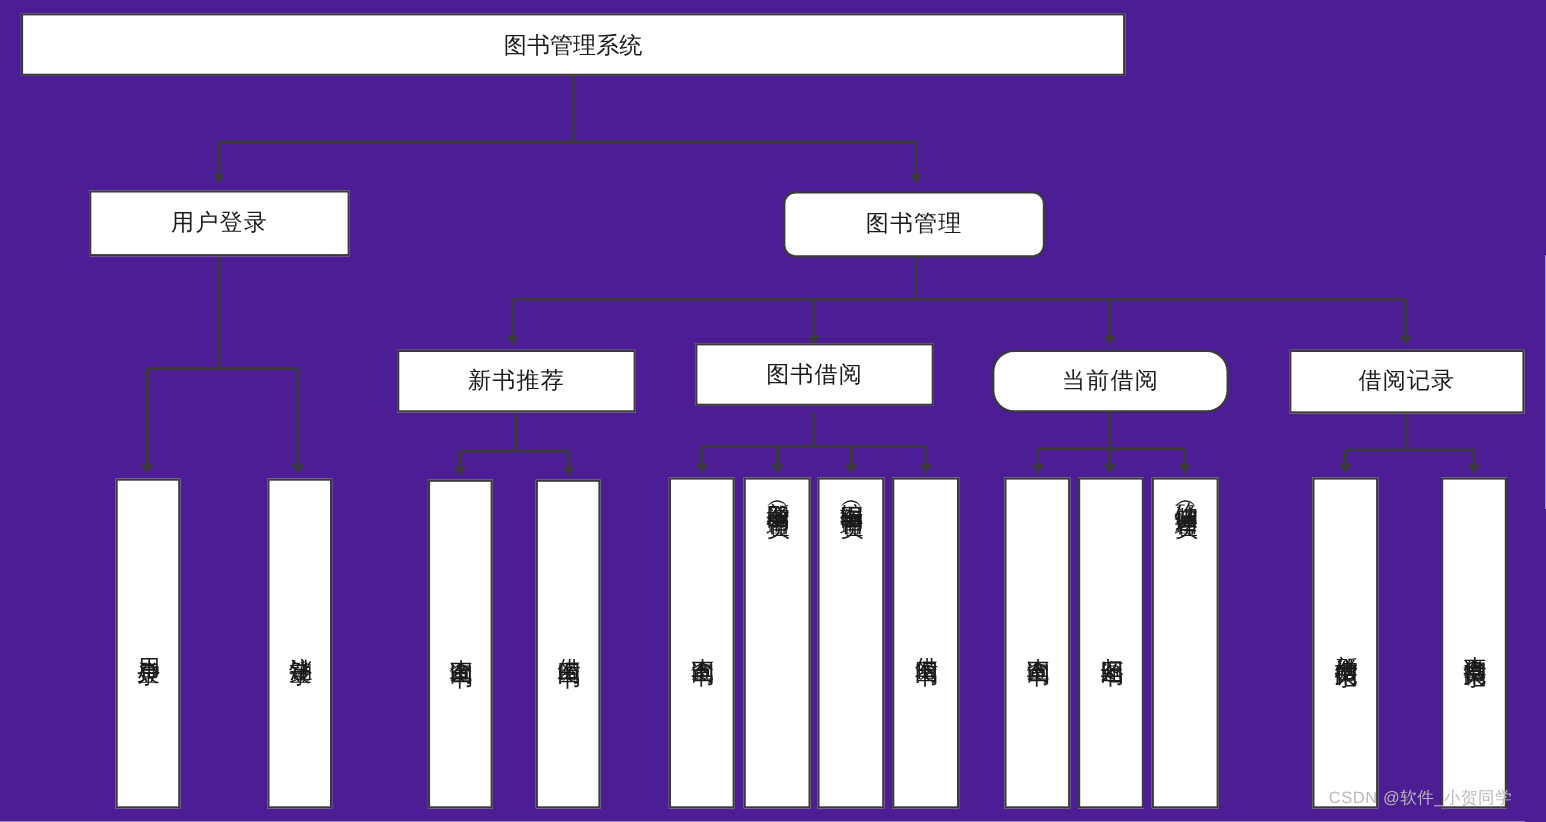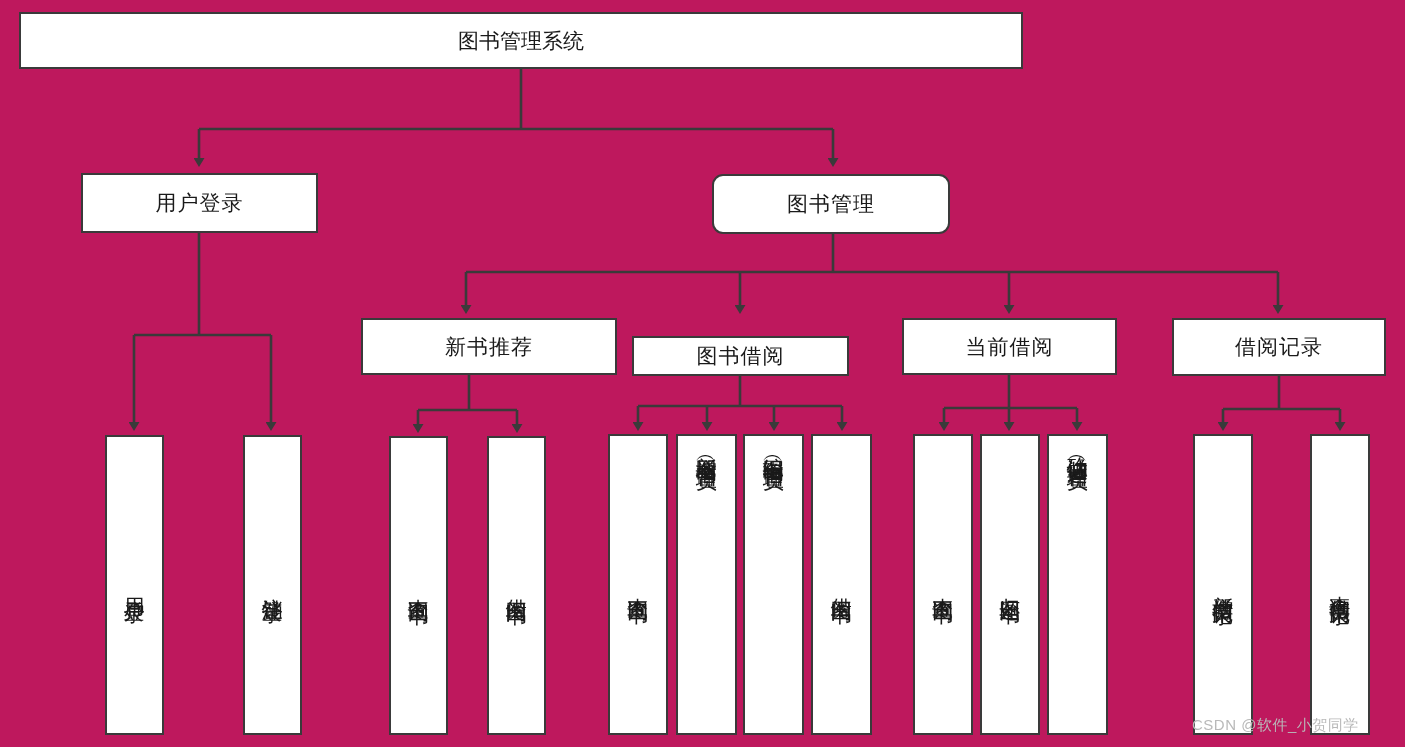--- a/index.html
+++ b/index.html
@@ -8,21 +8,21 @@
     padding: 0;
     background: #ffffff;
   }
   body {
     font-family: "Liberation Sans", "DejaVu Sans", sans-serif;
   }
   #canvas {
     position: relative;
     width: 1405px;
     height: 747px;
-    background: #be185d;
+    background: #4c1d95;
     overflow: hidden;
   }
   svg.connectors {
     position: absolute;
     left: 0;
     top: 0;
     width: 1405px;
     height: 747px;
     pointer-events: none;
   }
@@ -60,20 +60,21 @@
     letter-spacing: 2px;
     white-space: nowrap;
     color: #1a1a1a;
   }
   .watermark {
     position: absolute;
     font-size: 15px;
     color: #b9b9b9;
     white-space: nowrap;
     letter-spacing: 0.5px;
+    margin-left: 16px;
   }
 </style>
 </head>
 <body>
 
 <div id="canvas">
 
   <svg class="connectors" viewBox="0 0 1405 747">
     <defs>
       <marker id="arrow" markerWidth="10" markerHeight="11" refX="2" refY="5.5" orient="auto" markerUnits="userSpaceOnUse">
@@ -128,27 +129,27 @@
     <span>图书管理系统</span>
   </div>
 
   <div class="node horiz" style="left:81px; top:173px; width:237px; height:60px;">
     <span>用户登录</span>
   </div>
   <div class="node horiz" style="left:712px; top:174px; width:238px; height:60px;border-radius:11px;">
     <span>图书管理</span>
   </div>
 
-  <div class="node horiz" style="left:361px; top:318px; width:256px; height:57px;">
+  <div class="node horiz" style="left:361px; top:318px; width:217px; height:57px;">
     <span>新书推荐</span>
   </div>
-  <div class="node horiz" style="left:632px; top:336px; width:217px; height:40px;">
+  <div class="node horiz" style="left:632px; top:312px; width:217px; height:57px;">
     <span>图书借阅</span>
   </div>
-  <div class="node horiz" style="left:902px; top:318px; width:215px; height:57px;">
+  <div class="node horiz" style="left:902px; top:318px; width:215px; height:57px;border-radius:20px;">
     <span>当前借阅</span>
   </div>
   <div class="node horiz" style="left:1172px; top:318px; width:214px; height:58px;text-align:right;">
     <span>借阅记录</span>
   </div>
 
   <div class="node leaf" style="left:105px; top:435px; width:59px; height:300px;">
     <span class="vtext">用户登录</span>
   </div>
   <div class="node leaf" style="left:243px; top:435px; width:59px; height:300px;">

